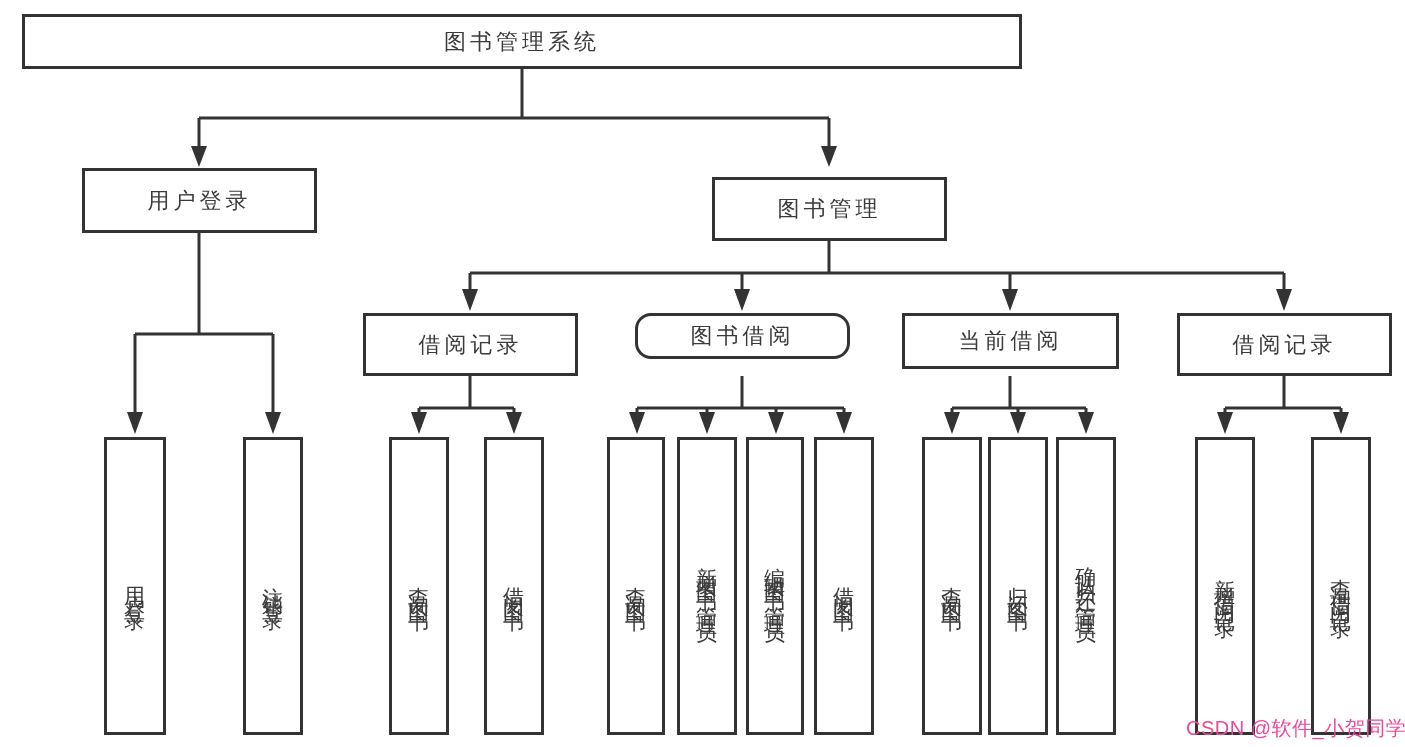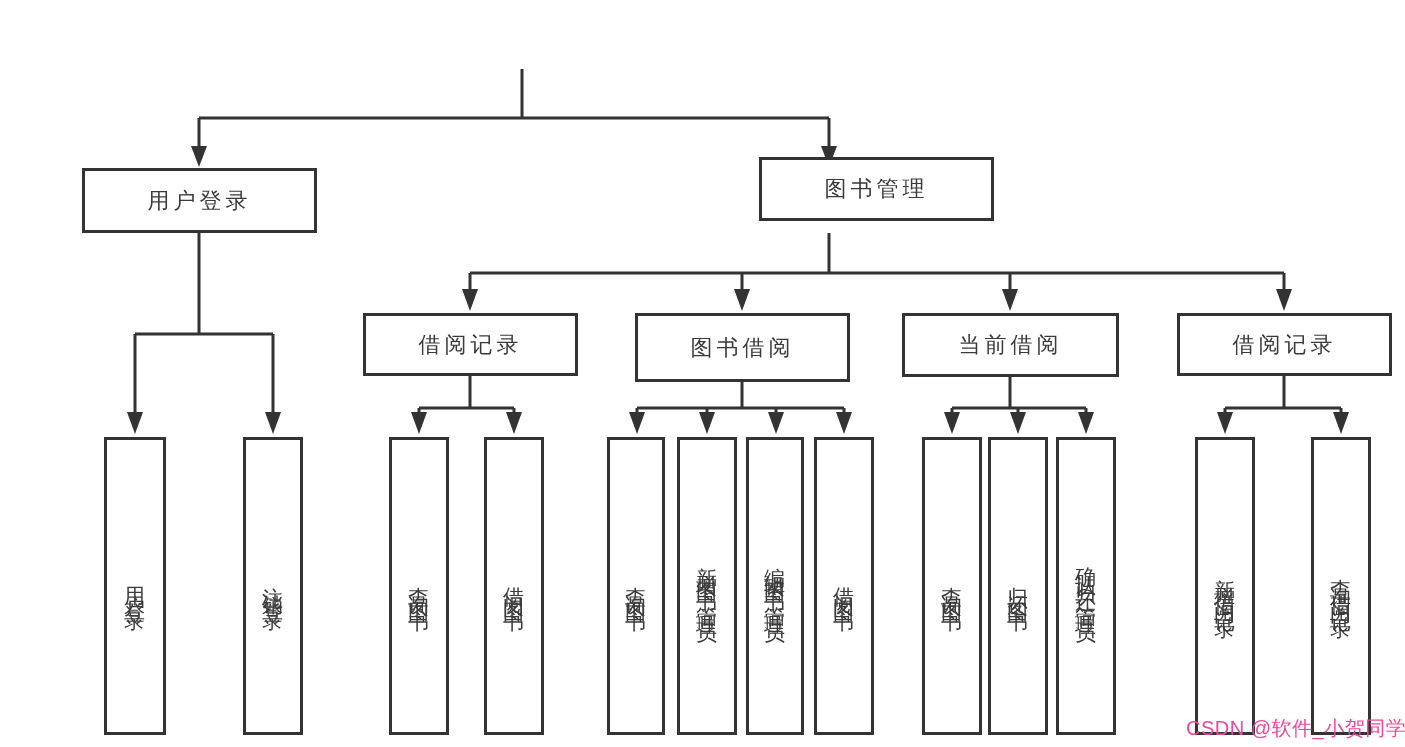--- a/index.html
+++ b/index.html
@@ -92,27 +92,28 @@
       <polygon points="768,412 784,412 776,434"></polygon>
       <polygon points="836,412 852,412 844,434"></polygon>
       <polygon points="944,412 960,412 952,434"></polygon>
       <polygon points="1010,412 1026,412 1018,434"></polygon>
       <polygon points="1078,412 1094,412 1086,434"></polygon>
       <polygon points="1217,412 1233,412 1225,434"></polygon>
       <polygon points="1333,412 1349,412 1341,434"></polygon>
     </g>
   </svg>
 
+  <div class="hbox" style="left:22px;top:14px;width:1000px;height:55px;">图书管理系统</div>
 
   <div class="hbox" style="left:82px;top:168px;width:235px;height:65px;">用户登录</div>
-  <div class="hbox" style="left:712px;top:157px;width:235px;height:64px;margin-left:47px;">图书管理</div>
+  <div class="hbox" style="left:712px;top:177px;width:235px;height:64px;">图书管理</div>
 
   <div class="hbox" style="left:363px;top:313px;width:215px;height:63px;">借阅记录</div>
-  <div class="hbox" style="left:635px;top:313px;width:215px;height:69px;">图书借阅</div>
-  <div class="hbox" style="left:902px;top:313px;width:217px;height:64px;">当前借阅</div>
+  <div class="hbox" style="left:635px;top:313px;width:215px;height:46px;border-radius:16px;">图书借阅</div>
+  <div class="hbox" style="left:902px;top:313px;width:217px;height:56px;">当前借阅</div>
   <div class="hbox" style="left:1177px;top:313px;width:215px;height:63px;">借阅记录</div>
 
   <div class="vbox" style="left:104px;width:62px;">
     <span class="vtext">用户登录</span>
   </div>
   <div class="vbox" style="left:243px;">
     <span class="vtext">注销登录</span>
   </div>
 
   <div class="vbox" style="left:389px;">

